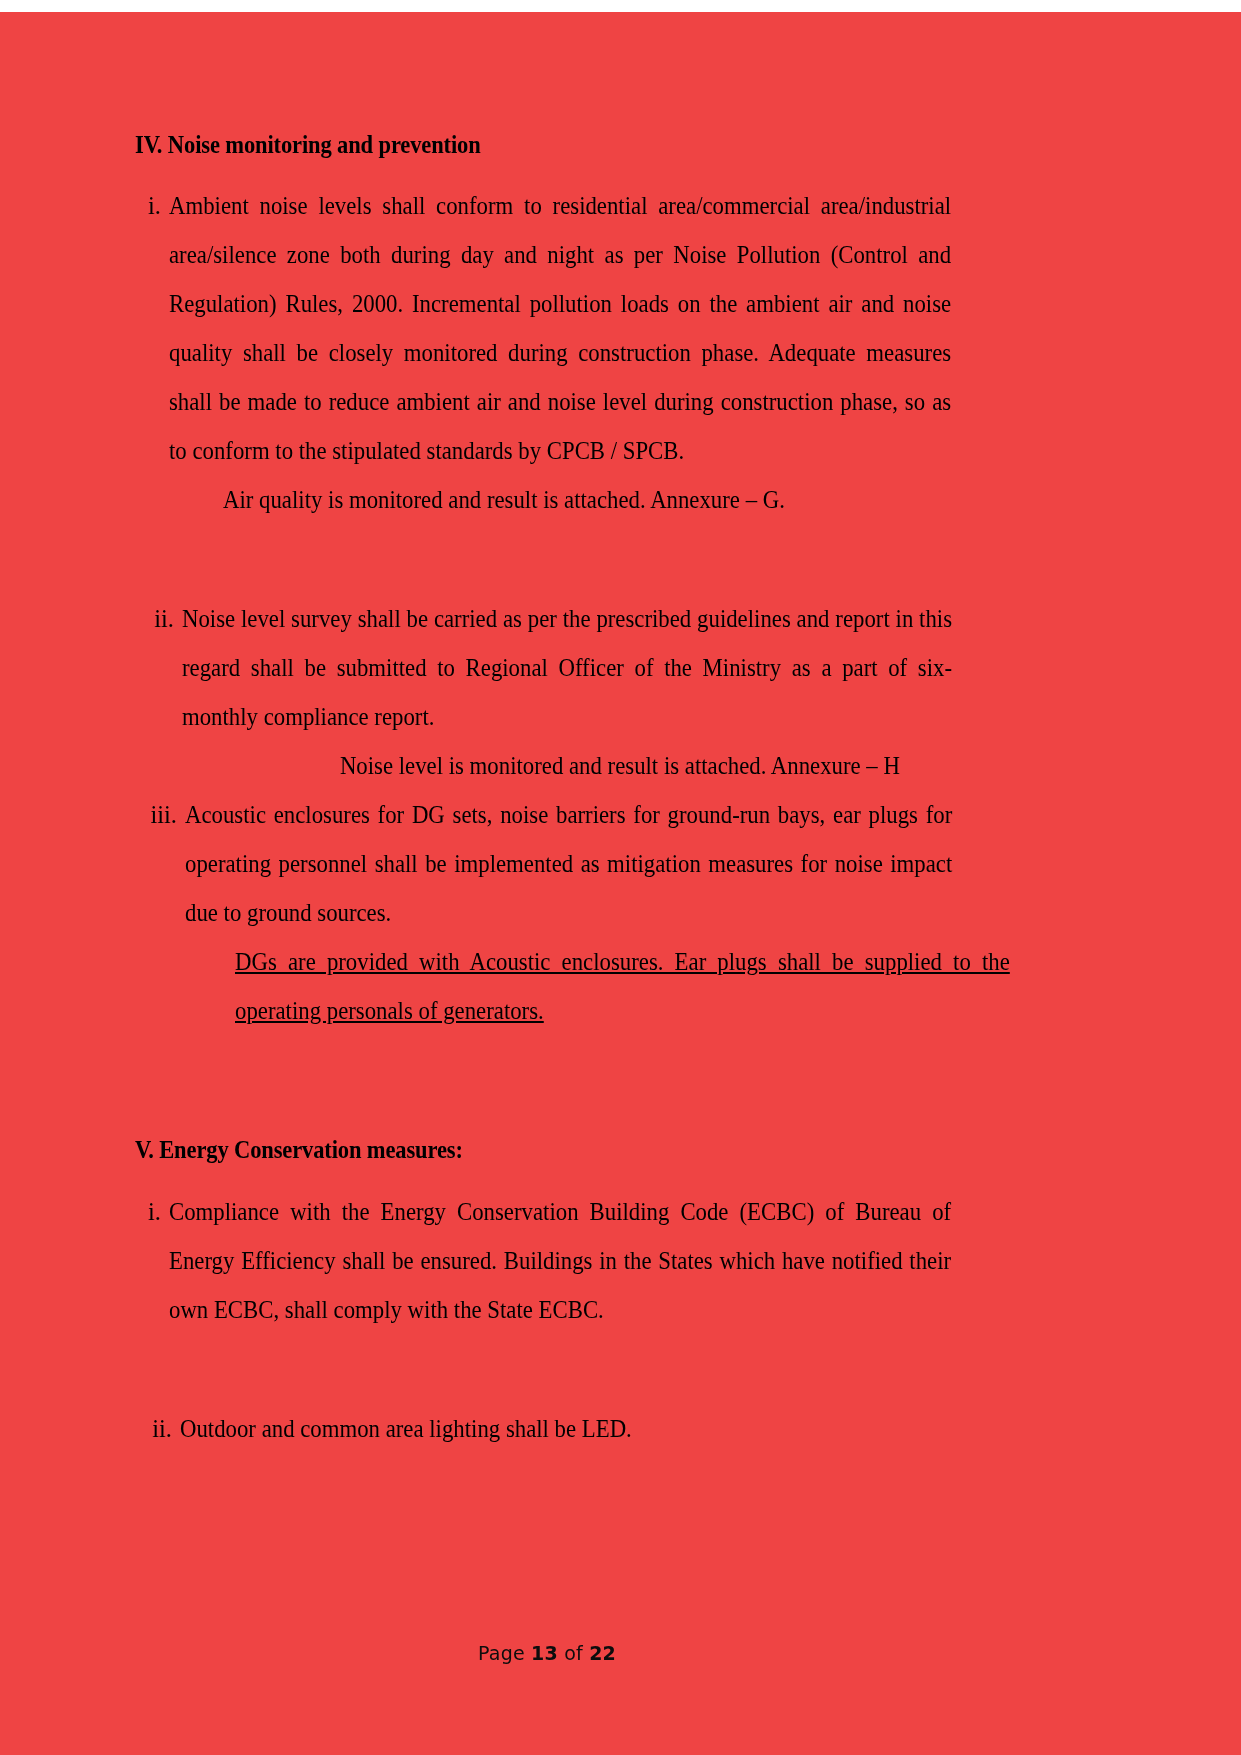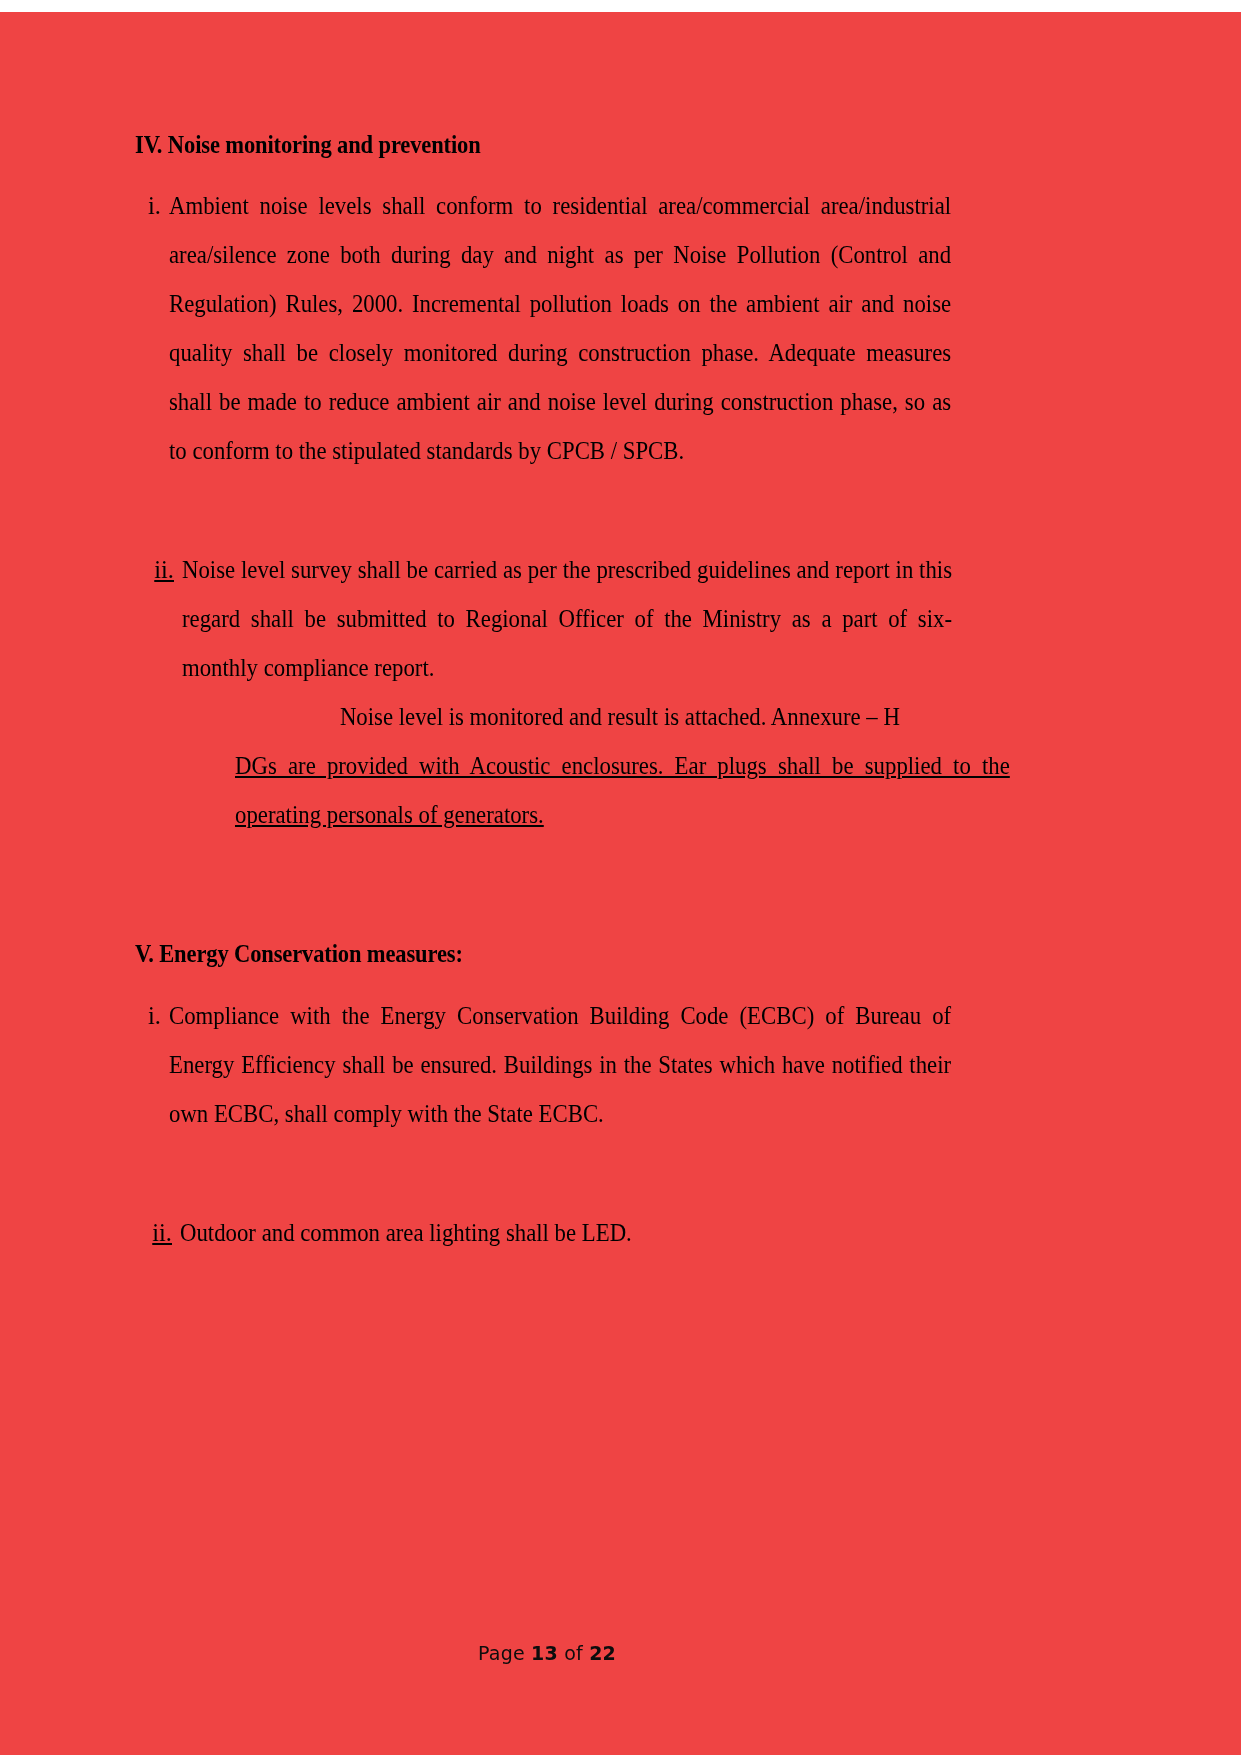--- a/index.html
+++ b/index.html
@@ -54,21 +54,21 @@
     transform: scaleX(0.93);
     transform-origin: left top;
     width: 107.5%;
   }
   .item .body.nojust {
     text-align: left;
   }
 
   
   .m-i   { width: 27px; margin-right: 8px; }
-  .m-ii  { width: 36px; margin-right: 8px; text-decoration: underline; }
+  .m-ii  { width: 36px; margin-right: 8px; }
   .m-iii { width: 45px; margin-right: 8px; }
 
   .item.lvl-a .marker { margin-left: -1px; }
   .item.lvl-b .marker { margin-left: 3px; }
   .item.lvl-c .marker { margin-left: -3px; }
   .item.lvl-d .marker { margin-left: -1px; }
   .item.lvl-e .marker { margin-left: 1px; }
 
   
   .response {
@@ -120,32 +120,39 @@
 
     <h2 class="heading">IV. Noise monitoring and prevention</h2>
 
     <div class="gap-sm"></div>
 
     <div class="item lvl-a">
       <span class="marker m-i">i.</span>
       <span class="body">Ambient noise levels shall conform to residential area/commercial area/industrial area/silence zone both during day and night as per Noise Pollution (Control and Regulation) Rules, 2000. Incremental pollution loads on the ambient air and noise quality shall be closely monitored during construction phase. Adequate measures shall be made to reduce ambient air and noise level during construction phase, so as to conform to the stipulated standards by CPCB / SPCB.</span>
     </div>
 
+    <div class="response center-ish">
+      <span class="inner">Air quality is monitored and result is attached. Annexure – G.</span>
+    </div>
 
     <div class="gap-lg"></div>
 
     <div class="item lvl-b">
       <span class="marker m-ii">ii.</span>
       <span class="body">Noise level survey shall be carried as per the prescribed guidelines and report in this regard shall be submitted to Regional Officer of the Ministry as a part of six-monthly compliance report.</span>
     </div>
 
     <div class="response deep center-ish">
       <span class="inner">Noise level is monitored and result is attached. Annexure – H</span>
     </div>
 
+    <div class="item lvl-c">
+      <span class="marker m-iii">iii.</span>
+      <span class="body">Acoustic enclosures for DG sets, noise barriers for ground-run bays, ear plugs for operating personnel shall be implemented as mitigation measures for noise impact due to ground sources.</span>
+    </div>
 
     <div class="response deeper">
       <span class="inner">DGs are provided with Acoustic enclosures. Ear plugs shall be supplied to the operating personals of generators.</span>
     </div>
 
     <div class="gap-xl"></div>
 
     <h2 class="heading">V. Energy Conservation measures:</h2>
 
     <div class="gap-sm"></div>

